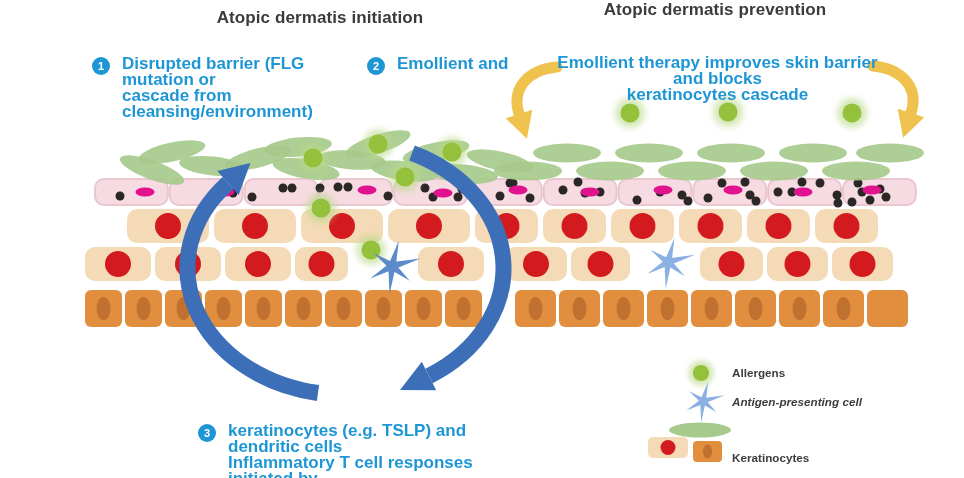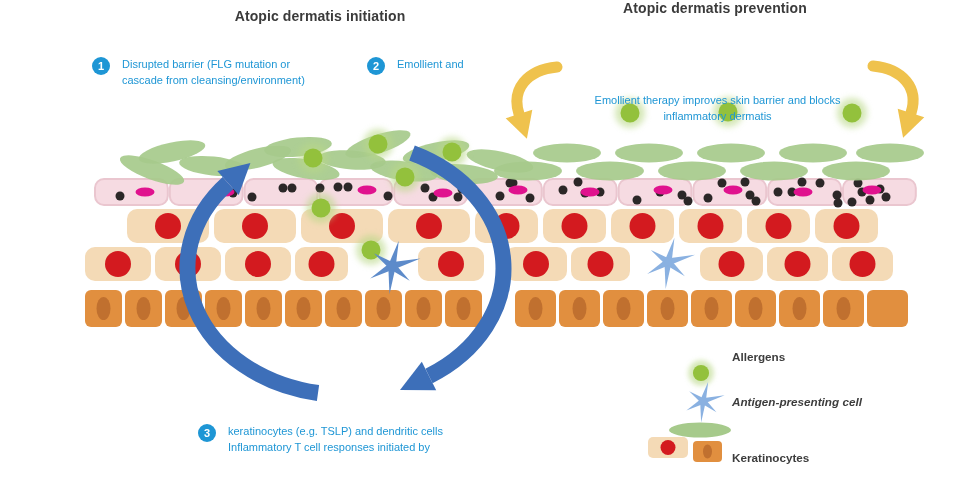--- a/index.html
+++ b/index.html
@@ -1,25 +1,25 @@
 <!DOCTYPE html>
 <html><head>
 <meta charset="utf-8">
 <style>
   html,body{margin:0;padding:0;background:#fff;}
   #stage{position:relative;width:964px;height:478px;background:#ffffff;overflow:hidden;
          font-family:"Liberation Sans",sans-serif;}
   #diagram-svg{position:absolute;left:0;top:0;}
   .abs{position:absolute;}
-  .title{font-size:14px;font-weight:bold;color:#3b3b3b;text-align:center;letter-spacing:.1px;}
-  .blue-note{font-size:11px;font-weight:normal;color:#1e96d5;line-height:16px;}
+  .title{font-size:17px;font-weight:bold;color:#3b3b3b;text-align:center;letter-spacing:.1px;}
+  .blue-note{font-size:17px;font-weight:bold;color:#1e96d5;line-height:16px;}
   .badge{width:18px;height:18px;border-radius:50%;background:#1e96d5;color:#fff;
          font-size:11px;font-weight:bold;text-align:center;line-height:18px;}
   .legend-label{font-size:11.7px;font-weight:bold;color:#3d3d3d;line-height:14px;}
-  .center{text-align:center;margin-top:37px;}
+  .center{text-align:center;}
 </style>
 </head>
 <body>
 
 <div id="stage">
 
   <svg id="diagram-svg" width="964" height="478" viewBox="0 0 964 478">
     <defs>
       <filter id="soft" x="-80%" y="-80%" width="260%" height="260%">
         <feGaussianBlur stdDeviation="3"></feGaussianBlur>
@@ -299,26 +299,26 @@
     <span style="display:block;">cascade from cleansing/environment)</span>
   </div>
 
   <div class="abs badge" style="left:367px;top:57px;">2</div>
   <div class="abs blue-note" style="left:397px;top:56px;width:120px;">
     <span style="display:block;">Emollient and</span>
   </div>
 
   <div class="abs blue-note center" style="left:540px;top:55px;width:355px;">
     <span style="display:block;">Emollient therapy improves skin barrier and blocks</span>
-    <span style="display:block;">inflammatory dermatis</span>
+    <span style="display:block;">keratinocytes cascade</span>
   </div>
 
   <div class="abs badge" style="left:198px;top:424px;">3</div>
   <div class="abs blue-note" style="left:228px;top:423px;width:290px;">
     <span style="display:block;">keratinocytes (e.g. TSLP) and dendritic cells</span>
     <span style="display:block;">Inflammatory T cell responses initiated by</span>
   </div>
 
-  <div class="abs legend-label" style="left:732px;top:350px;">Allergens</div>
+  <div class="abs legend-label" style="left:732px;top:366px;">Allergens</div>
   <div class="abs legend-label" style="left:732px;top:395px;font-style:italic;">Antigen-presenting cell</div>
   <div class="abs legend-label" style="left:732px;top:425px;margin-top:26px;">Keratinocytes</div>
 
 </div>
 
 </body></html>

